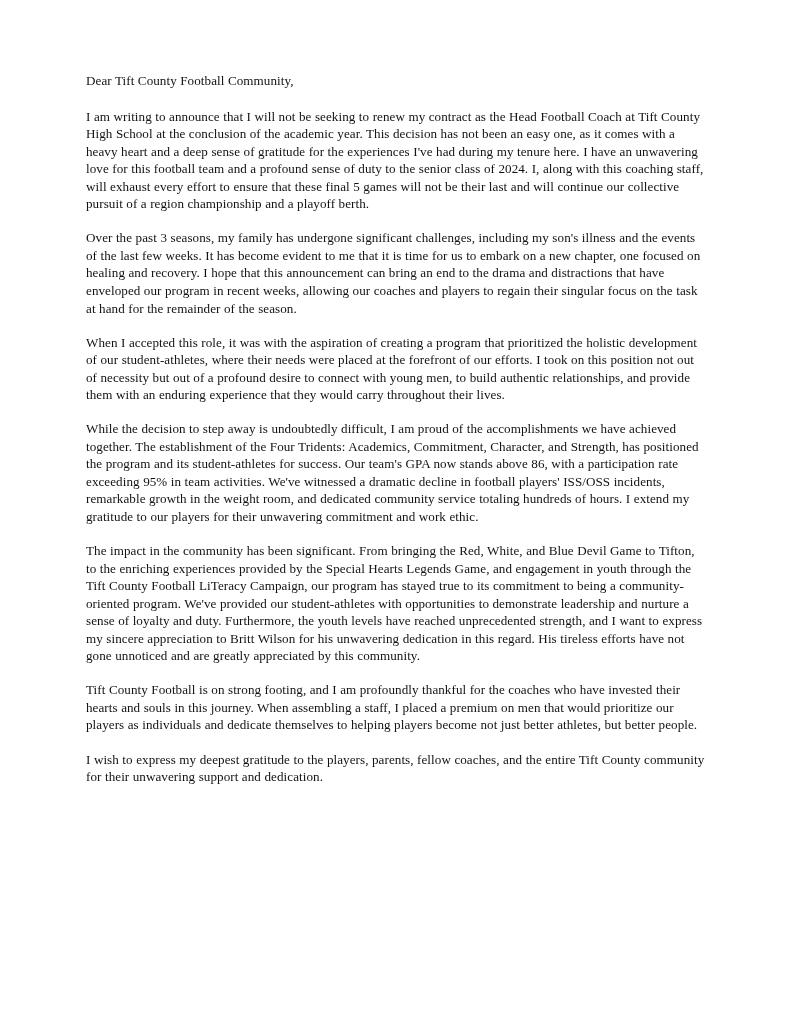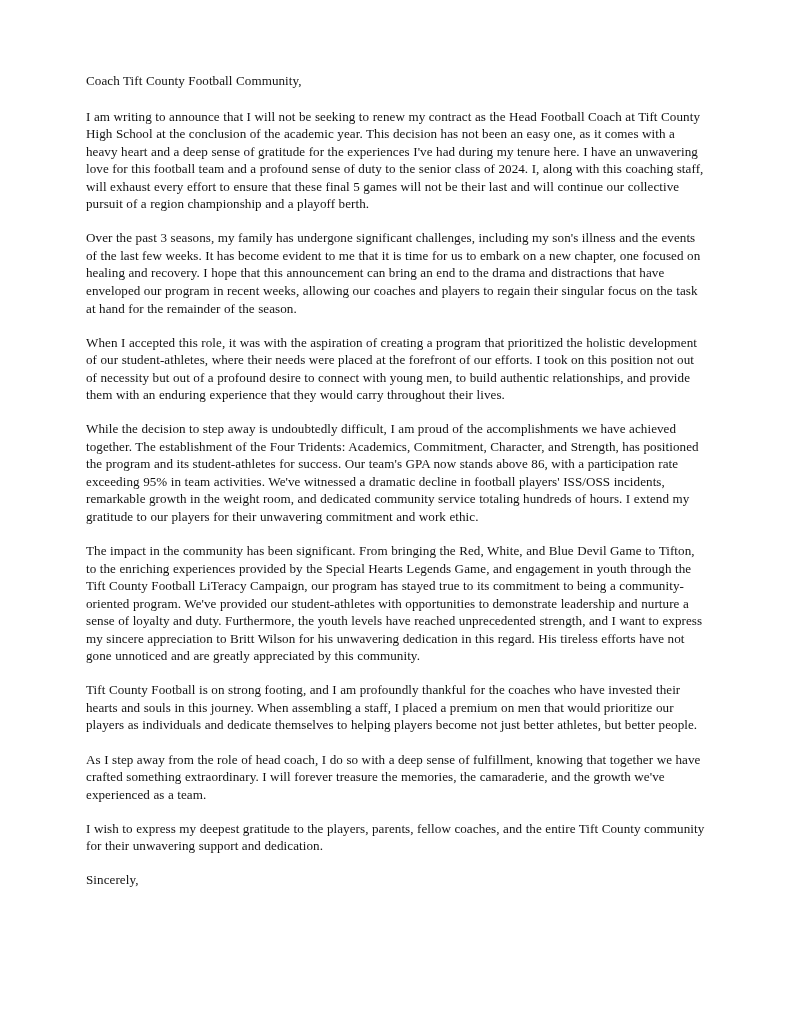--- a/index.html
+++ b/index.html
@@ -50,35 +50,33 @@
   .signature {
     margin-bottom: 0;
   }
 </style>
 </head>
 <body>
 
 <div class="page">
   <div class="letter-body">
 
-    <p class="para salutation">Coach Tift County Football Community,</p>
+    <p class="para salutation">Dear Tift County Football Community,</p>
 
     <p class="para">I am writing to announce that I will not be seeking to renew my contract as the Head Football Coach at Tift County High School at the conclusion of the academic year. This decision has not been an easy one, as it comes with a heavy heart and a deep sense of gratitude for the experiences I've had during my tenure here. I have an unwavering love for this football team and a profound sense of duty to the senior class of 2024. I, along with this coaching staff, will exhaust every effort to ensure that these final 5 games will not be their last and will continue our collective pursuit of a region championship and a playoff berth.</p>
 
     <p class="para">Over the past 3 seasons, my family has undergone significant challenges, including my son's illness and the events of the last few weeks. It has become evident to me that it is time for us to embark on a new chapter, one focused on healing and recovery. I hope that this announcement can bring an end to the drama and distractions that have enveloped our program in recent weeks, allowing our coaches and players to regain their singular focus on the task at hand for the remainder of the season.</p>
 
     <p class="para">When I accepted this role, it was with the aspiration of creating a program that prioritized the holistic development of our student-athletes, where their needs were placed at the forefront of our efforts. I took on this position not out of necessity but out of a profound desire to connect with young men, to build authentic relationships, and provide them with an enduring experience that they would carry throughout their lives.</p>
 
     <p class="para">While the decision to step away is undoubtedly difficult, I am proud of the accomplishments we have achieved together. The establishment of the Four Tridents: Academics, Commitment, Character, and Strength, has positioned the program and its student-athletes for success. Our team's GPA now stands above 86, with a participation rate exceeding 95% in team activities. We've witnessed a dramatic decline in football players' ISS/OSS incidents, remarkable growth in the weight room, and dedicated community service totaling hundreds of hours. I extend my gratitude to our players for their unwavering commitment and work ethic.</p>
 
     <p class="para">The impact in the community has been significant. From bringing the Red, White, and Blue Devil Game to Tifton, to the enriching experiences provided by the Special Hearts Legends Game, and engagement in youth through the Tift County Football LiTeracy Campaign, our program has stayed true to its commitment to being a community-oriented program. We've provided our student-athletes with opportunities to demonstrate leadership and nurture a sense of loyalty and duty. Furthermore, the youth levels have reached unprecedented strength, and I want to express my sincere appreciation to Britt Wilson for his unwavering dedication in this regard. His tireless efforts have not gone unnoticed and are greatly appreciated by this community.</p>
 
     <p class="para">Tift County Football is on strong footing, and I am profoundly thankful for the coaches who have invested their hearts and souls in this journey. When assembling a staff, I placed a premium on men that would prioritize our players as individuals and dedicate themselves to helping players become not just better athletes, but better people.</p>
 
-    <p class="para">As I step away from the role of head coach, I do so with a deep sense of fulfillment, knowing that together we have crafted something extraordinary. I will forever treasure the memories, the camaraderie, and the growth we've experienced as a team.</p>
 
     <p class="para">I wish to express my deepest gratitude to the players, parents, fellow coaches, and the entire Tift County community for their unwavering support and dedication.</p>
 
-    <p class="para closing">Sincerely,</p>
 
 
   </div>
 </div>
 
 </body></html>

